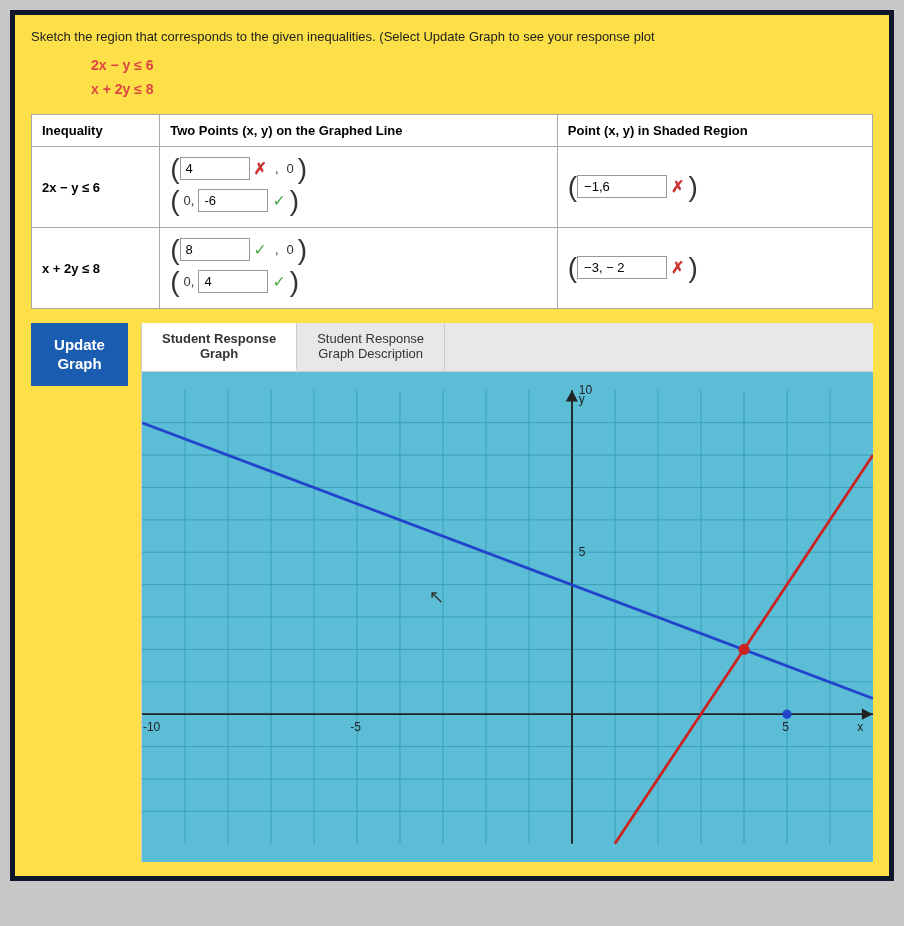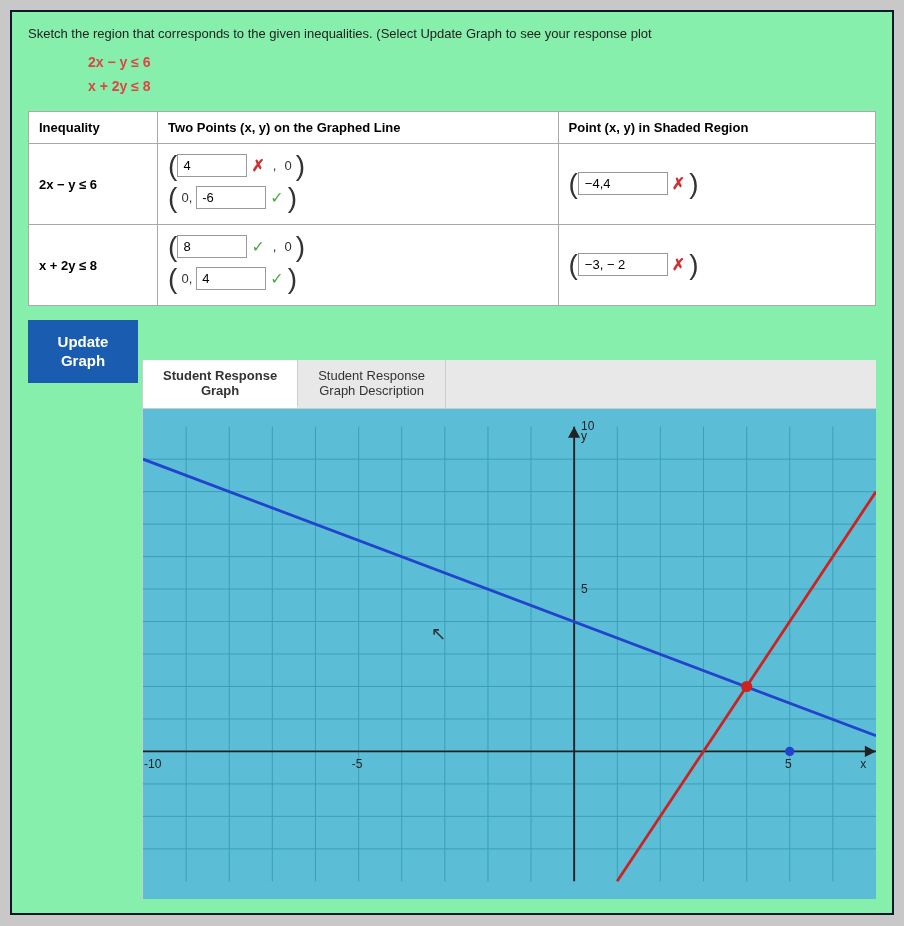--- a/index.html
+++ b/index.html
@@ -4,24 +4,24 @@
   <style>
     * { box-sizing: border-box; margin: 0; padding: 0; }
     body {
       background: #c8c8c8;
       font-family: Arial, sans-serif;
       font-size: 14px;
       width: 904px;
       min-height: 926px;
     }
     .main-container {
-      background: #86efac;
+      background: #fde047;
       margin: 10px;
       padding: 14px 16px;
-      border: 2px solid #0f172a;
+      border: 5px solid #0f172a;
     }
     .instructions {
       font-size: 13px;
       color: #222;
       margin-bottom: 10px;
     }
     .equations {
       margin-bottom: 12px;
       line-height: 1.7;
     }
@@ -111,30 +111,29 @@
     }
     .update-btn {
       background: #1a5cb0;
       color: white;
       border: none;
       padding: 12px 18px;
       font-size: 15px;
       font-weight: bold;
       cursor: pointer;
       line-height: 1.3;
-      width: 110px;
+      width: 97px;
       align-self: flex-start;
-      margin-right: 4px;
+      margin-right: 13px;
     }
     .tabs-and-graph {
       flex: 1;
       display: flex;
       flex-direction: column;
       border-left: 1px solid #ccc;
-      margin-top: 40px;
     }
     .tab-bar {
       display: flex;
       background: #e8e8e8;
       border-bottom: 1px solid #ccc;
     }
     .tab {
       padding: 8px 20px;
       font-size: 13px;
       border-right: 1px solid #ccc;
@@ -201,21 +200,21 @@
             <span class="paren">(</span>
             <span class="fixed-val">0,</span>
             <span class="input-box">-6</span>
             <span class="check-icon">✓</span>
             <span class="paren">)</span>
           </div>
         </td>
         <td>
           <div class="shaded-point">
             <span class="paren">(</span>
-            <span class="shaded-input">−4,4</span>
+            <span class="shaded-input">−1,6</span>
             <span class="x-icon">✗</span>
             <span class="paren">)</span>
           </div>
         </td>
       </tr>
 
       <tr>
         <td>
           <span class="ineq-label">x + 2y ≤ 8</span>
         </td>

